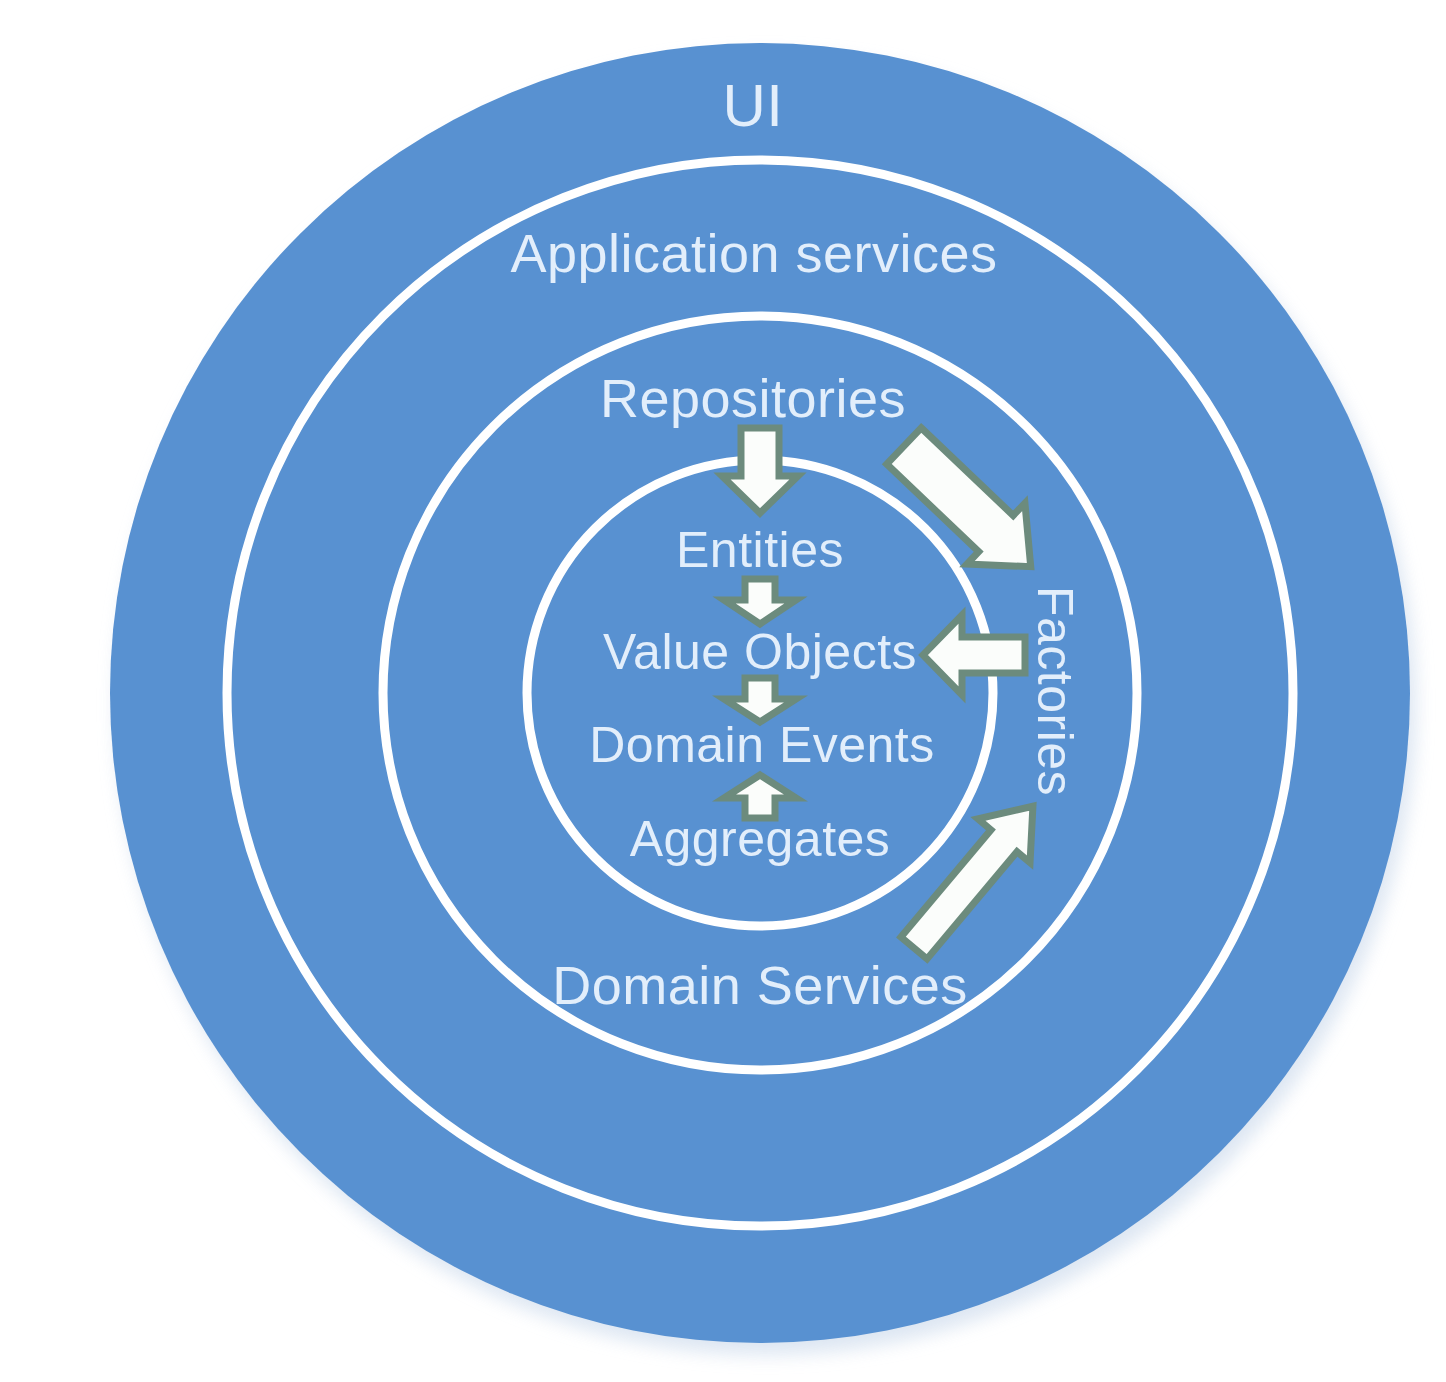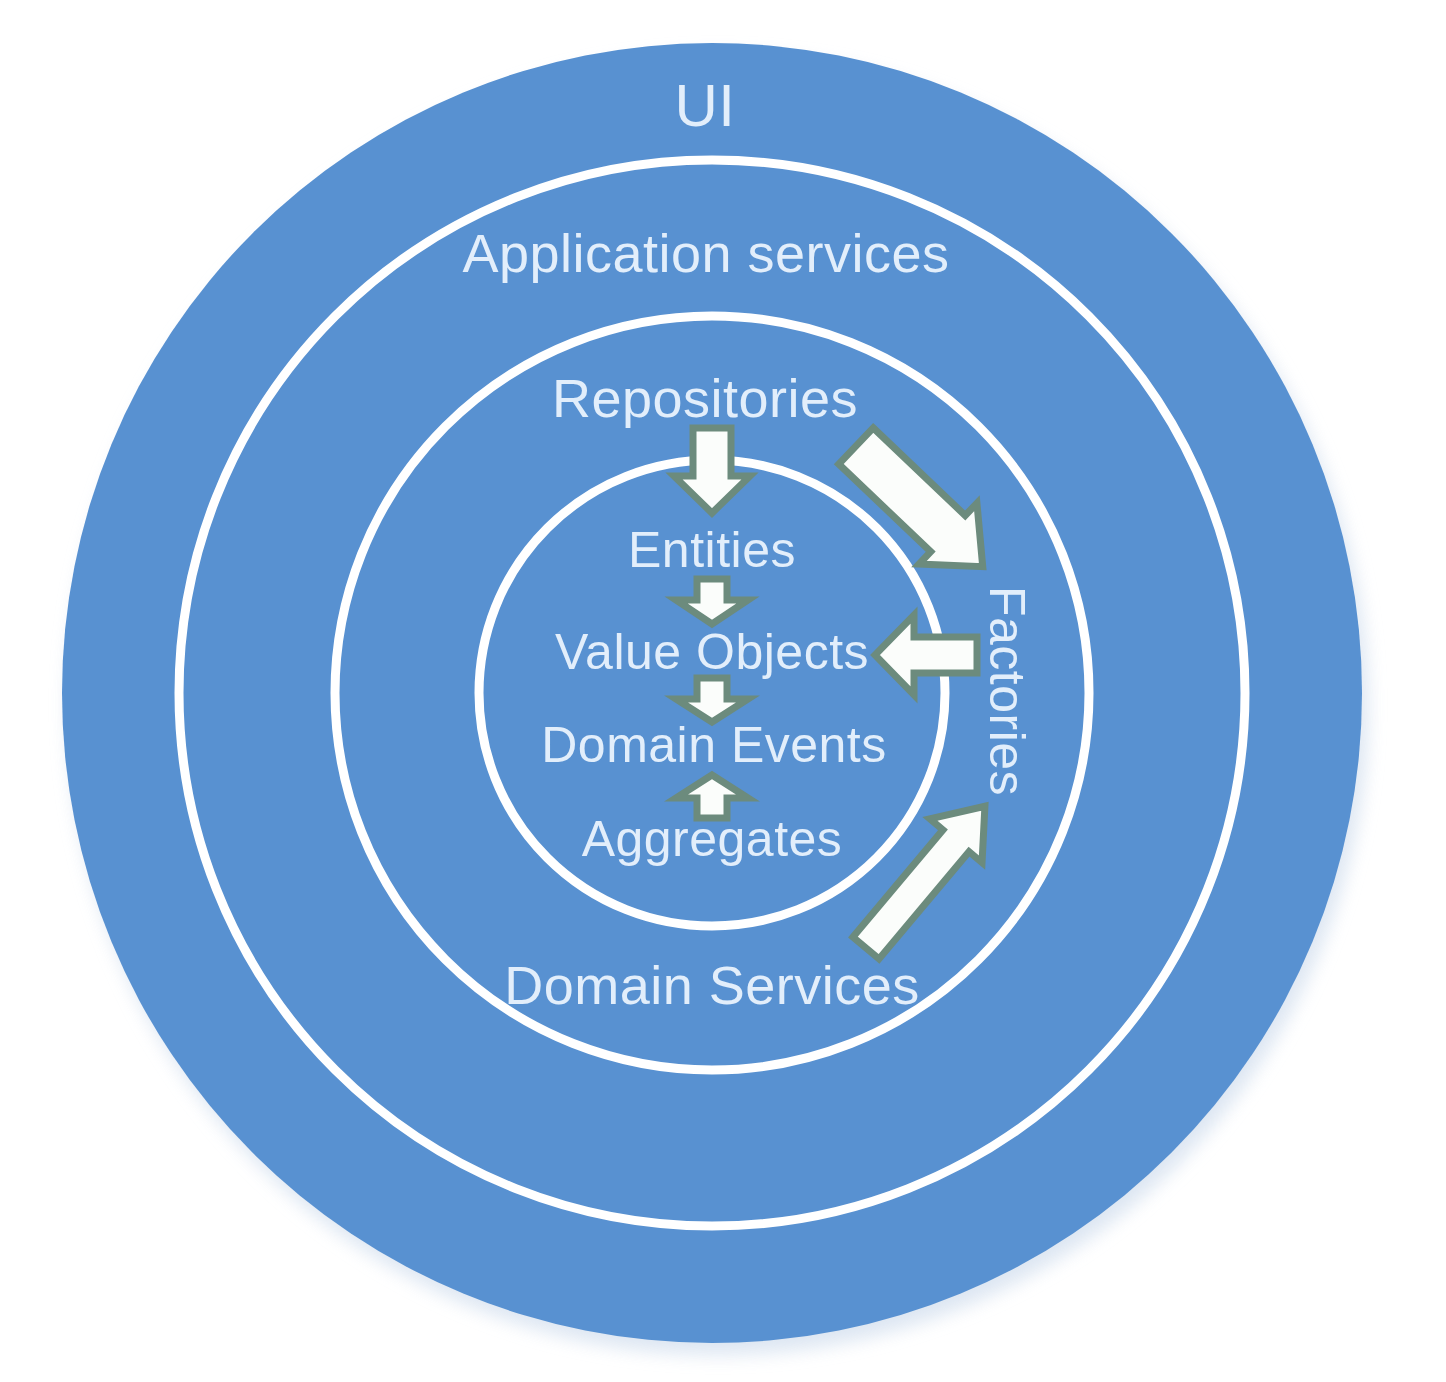--- a/index.html
+++ b/index.html
@@ -5,21 +5,21 @@
   :root{
     --circle-fill:#5891D1;
     --ring-stroke:#FFFFFF;
     --label-text:#E2EEFB;
     --arrow-fill:#FBFDFB;
     --arrow-outline:#6C8B7D;
     --background:#FFFFFF;
     --shadow:#D7E2F0;
   }
   html,body{margin:0;padding:0;background:var(--background);}
-  .stage{width:1378px;height:1382px;position:relative;background:var(--background);}
+  .stage{width:1378px;height:1382px;position:relative;background:var(--background);padding-left:48px;}
   svg{display:block;}
   .blue-circle{fill:var(--circle-fill);}
   .shadow-circle{fill:var(--shadow);opacity:.85;}
   .ring{fill:none;stroke:var(--ring-stroke);stroke-width:9;}
   .arrow{fill:var(--arrow-fill);stroke:var(--arrow-outline);stroke-width:7;stroke-linejoin:miter;}
   text{
     font-family:"Liberation Sans","DejaVu Sans",sans-serif;
     fill:var(--label-text);
     text-anchor:middle;
     font-weight:400;

